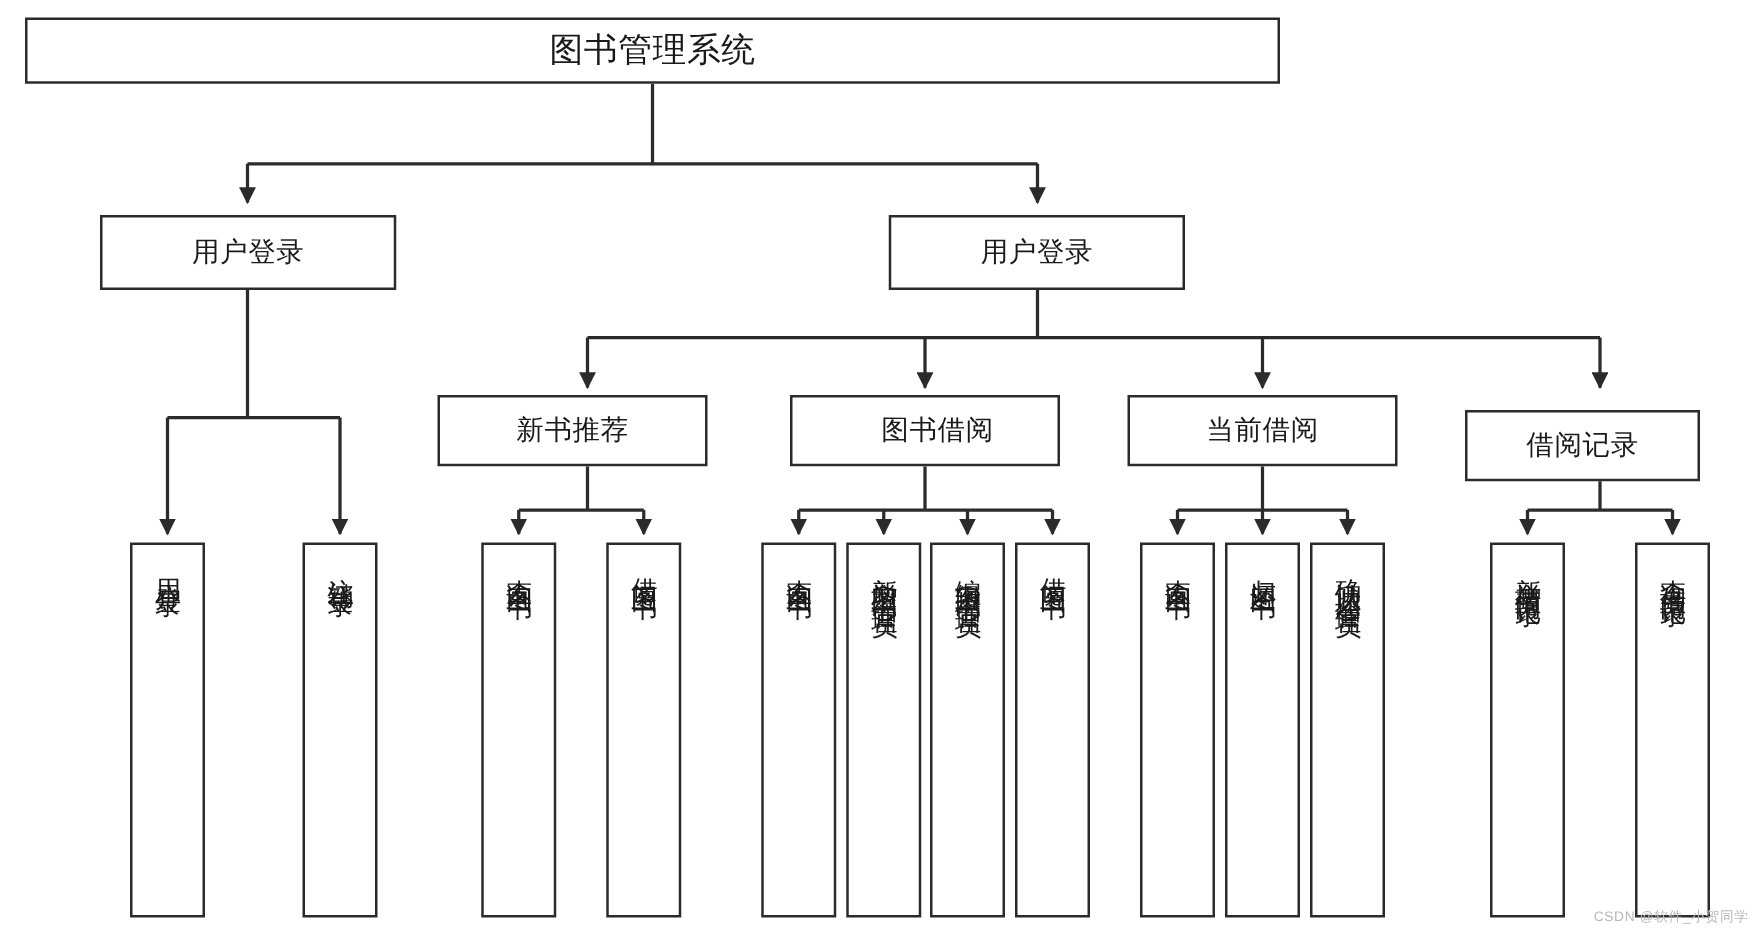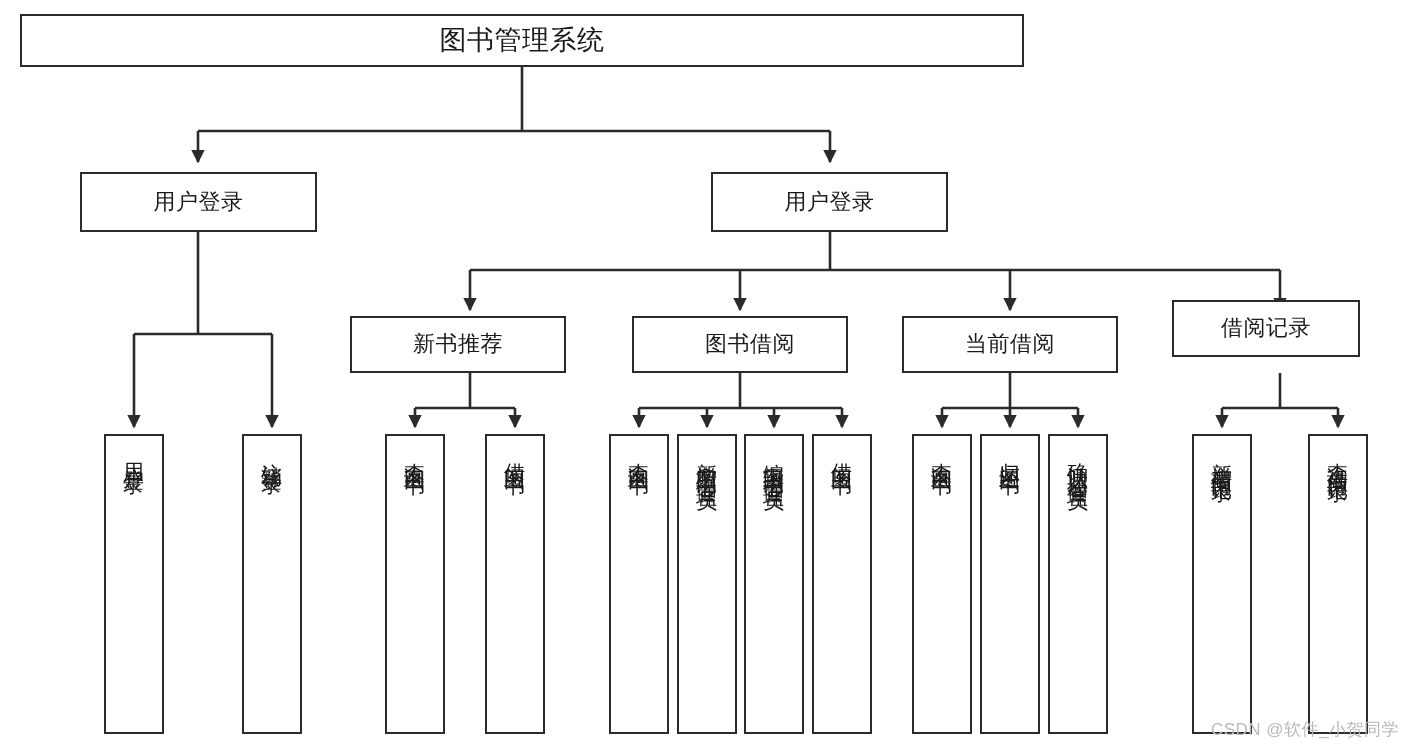--- a/index.html
+++ b/index.html
@@ -60,21 +60,21 @@
     text-orientation: upright;
     font-size: 21px;
     line-height: 1.0;
     letter-spacing: 4px;
     white-space: nowrap;
   }
   .watermark {
     position: absolute;
     right: 6px;
     bottom: 6px;
-    font-size: 17px;
+    font-size: 11px;
     color: #b9b9b9;
     letter-spacing: 0.5px;
     z-index: 5;
     white-space: nowrap;
     font-family: "Liberation Sans", "DejaVu Sans", sans-serif;
     margin-left: 20px;
   }
 </style>
 </head>
 <body>
@@ -144,21 +144,21 @@
 
   <div class="node h" style="left:350px; top:316px; width:216px; height:57px;">
     <span class="lbl">新书推荐</span>
   </div>
   <div class="node h" style="left:632px; top:316px; width:216px; height:57px;padding-left:20px;">
     <span class="lbl">图书借阅</span>
   </div>
   <div class="node h" style="left:902px; top:316px; width:216px; height:57px;">
     <span class="lbl">当前借阅</span>
   </div>
-  <div class="node h" style="left:1172px; top:300px; width:188px; height:57px;">
+  <div class="node h" style="left:1172px; top:328px; width:188px; height:57px;">
     <span class="lbl">借阅记录</span>
   </div>
 
   <div class="node v" style="left:104px; top:434px; width:60px; height:300px;">
     <span class="lbl">用户登录</span>
   </div>
   <div class="node v" style="left:242px; top:434px; width:60px; height:300px;">
     <span class="lbl">注销登录</span>
   </div>
 

